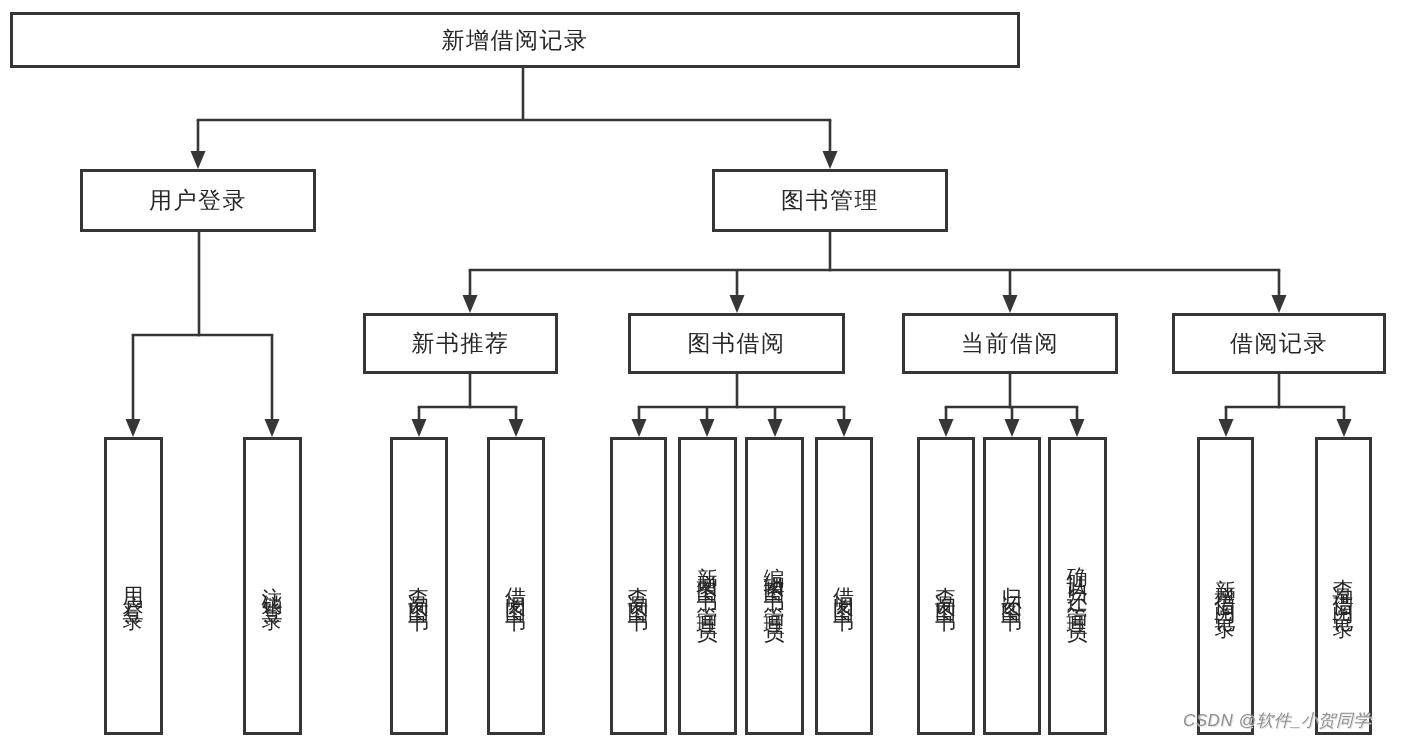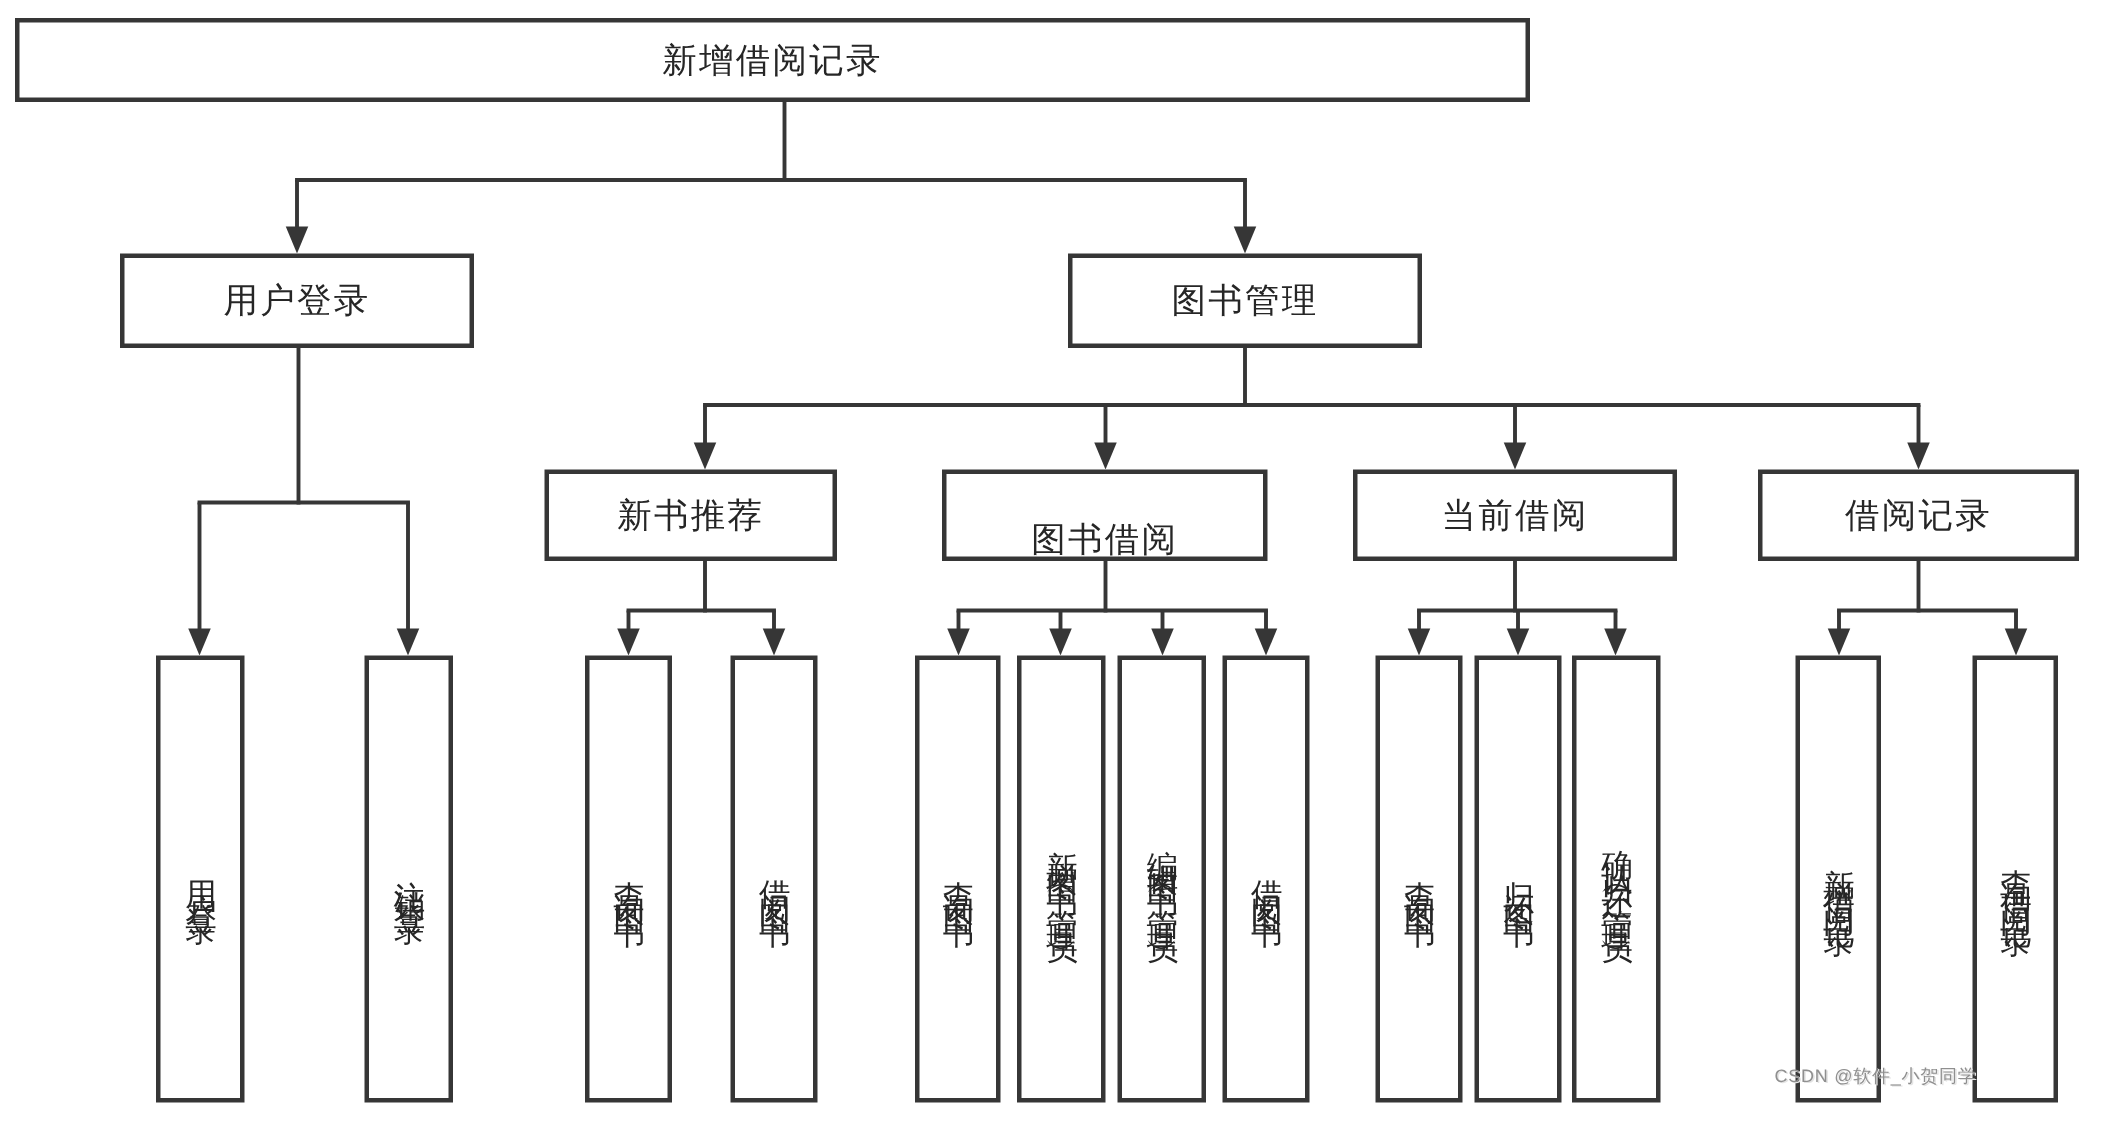--- a/index.html
+++ b/index.html
@@ -41,26 +41,27 @@
     writing-mode:vertical-lr;
     text-orientation:mixed;
     font-size:21px;
     letter-spacing:8px;
     line-height:1;
   }
   .watermark{
     position:absolute;
     left:1183px;
     top:709px;
-    font-size:12px;
+    font-size:17px;
     letter-spacing:0.5px;
     color:var(--watermark);
     text-shadow:1px 1px 0 #e3e3e3;
     white-space:nowrap;
     z-index:5;
+    font-style:italic;
   }
 </style>
 </head>
 <body>
 
 <div class="stage">
 
   <svg class="connectors" viewBox="0 0 1405 747" xmlns="http://www.w3.org/2000/svg">
 
     <g>
@@ -144,21 +145,21 @@
   <div class="box" style="left:80px;top:169px;width:236px;height:63px;">
     <span>用户登录</span>
   </div>
   <div class="box" style="left:712px;top:169px;width:236px;height:63px;">
     <span>图书管理</span>
   </div>
 
   <div class="box" style="left:363px;top:313px;width:195px;height:61px;">
     <span>新书推荐</span>
   </div>
-  <div class="box" style="left:628px;top:313px;width:217px;height:61px;align-items:flex-end;">
+  <div class="box" style="left:628px;top:313px;width:217px;height:61px;">
     <span>图书借阅</span>
   </div>
   <div class="box" style="left:902px;top:313px;width:216px;height:61px;">
     <span>当前借阅</span>
   </div>
   <div class="box" style="left:1172px;top:313px;width:214px;height:61px;">
     <span>借阅记录</span>
   </div>
 
   <div class="box v" style="left:104px;top:437px;width:59px;height:298px;">

